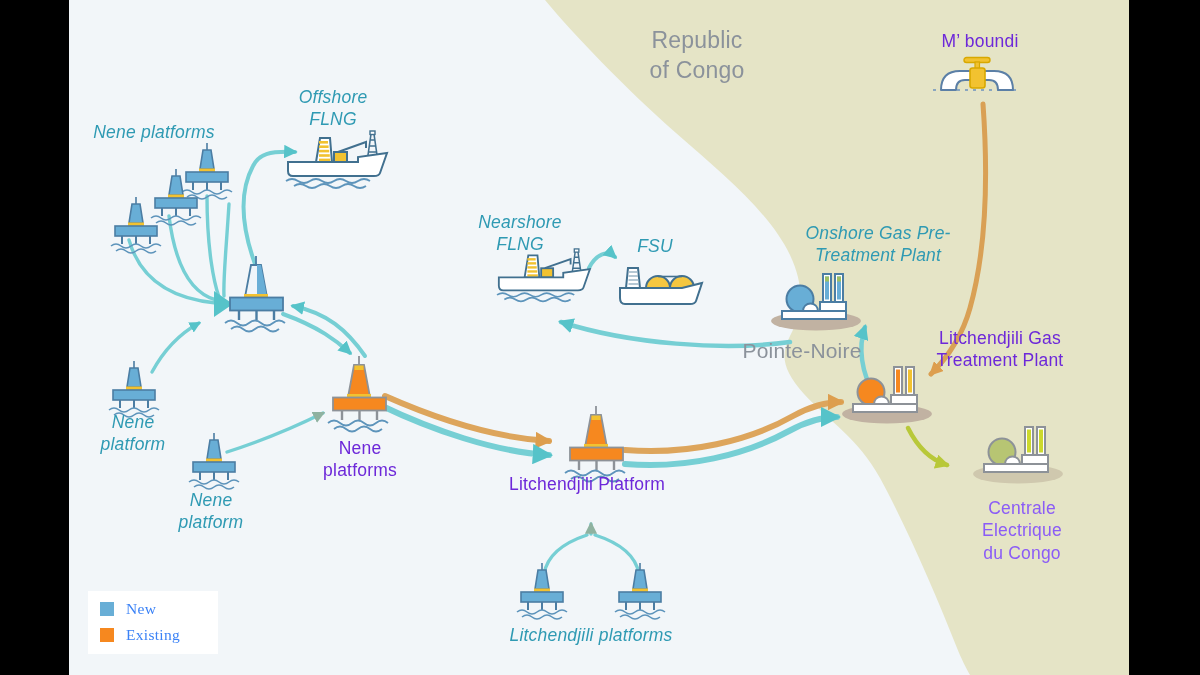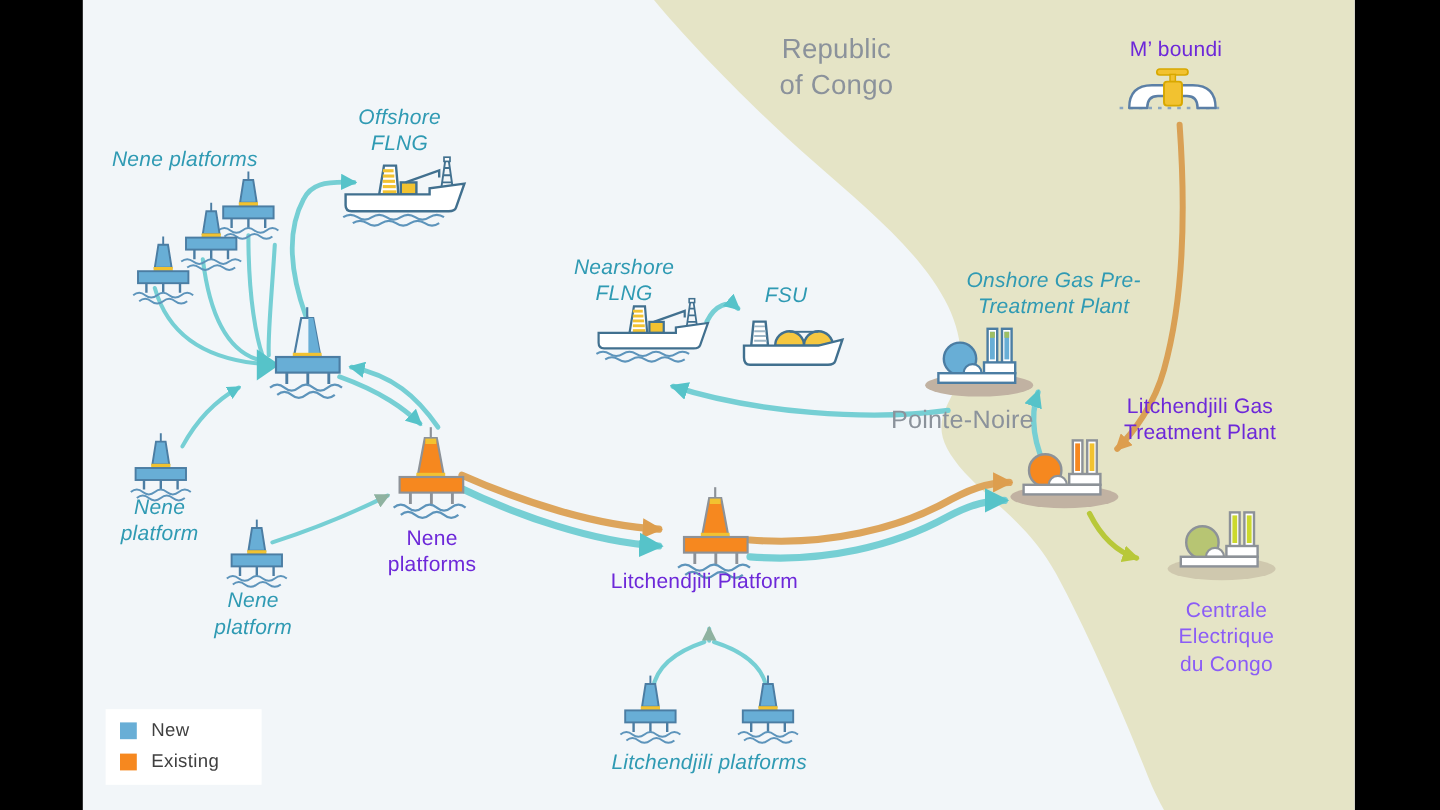--- a/index.html
+++ b/index.html
@@ -11,21 +11,21 @@
        font-size:17.5px;line-height:1.28;letter-spacing:.2px;}
   .teal{color:#2f9ab3;font-style:italic;}
   .orange{color:#6d28d9;}
   .gray{color:#8b929b;}
   .green{color:#8b5cf6;}
   .big{font-size:23px;line-height:1.3;}
   .city{font-size:21px;}
   .legend{position:absolute;left:19px;top:591px;width:130px;height:63px;background:#ffffff;}
   .legend .row{position:absolute;left:12px;height:14px;display:flex;align-items:center;}
   .legend .sw{width:14px;height:14px;margin-right:12px;flex:0 0 auto;}
-  .legend .tx{font-size:15.5px;color:#404040;letter-spacing:.3px;}
+  .legend .tx{font-size:15.5px;color:#3b82f6;letter-spacing:.3px;font-family:Liberation Serif, serif;}
 </style>
 </head>
 <body>
 
 <div class="stage">
   <div class="content">
 
     <svg class="art" viewBox="0 0 1060 675">
       <defs>
         <marker id="ah-teal" viewBox="0 0 10 10" refX="8" refY="5" markerWidth="3.4" markerHeight="3.4" orient="auto">

